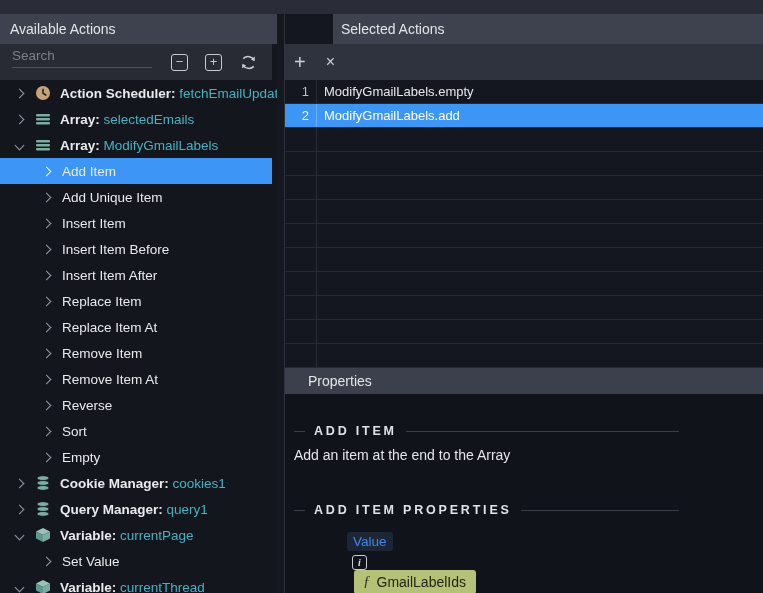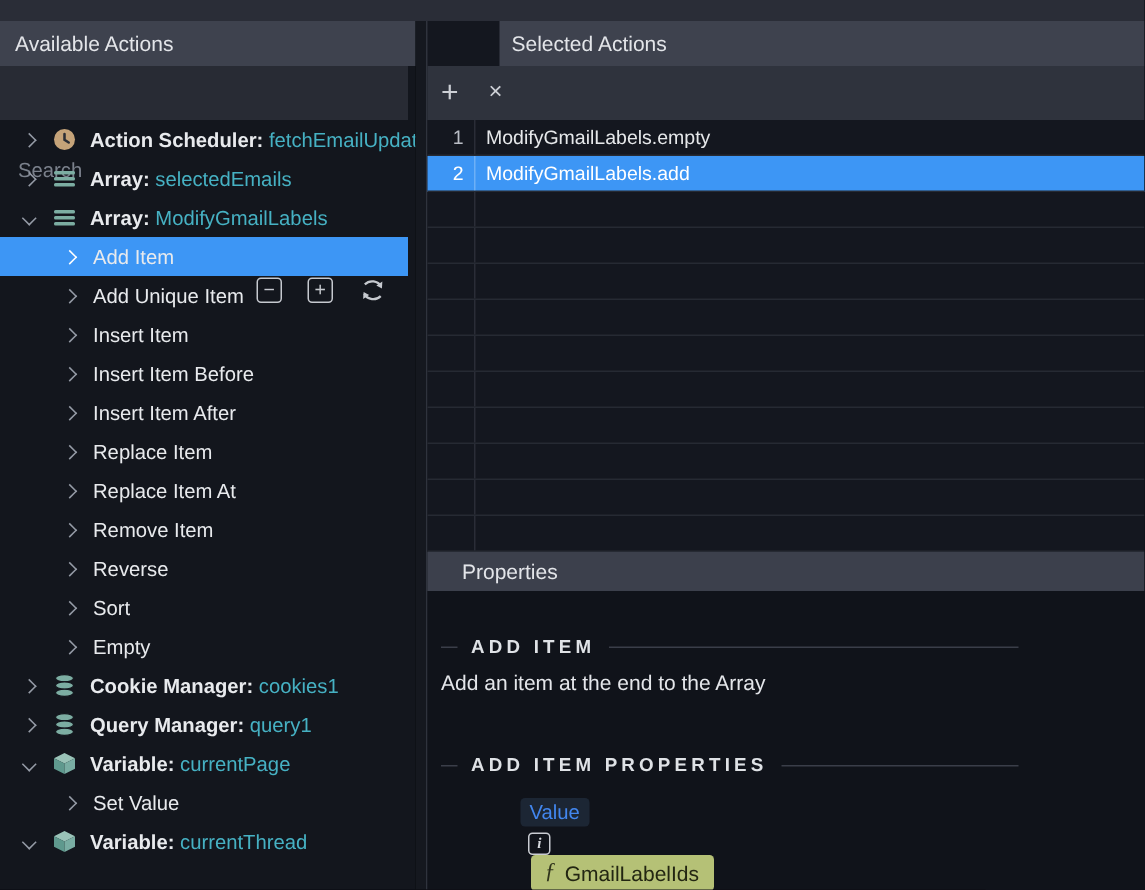--- a/index.html
+++ b/index.html
@@ -1,26 +1,26 @@
 <!DOCTYPE html>
 <html><head>
 <meta charset="utf-8">
 <style>
   * { margin:0; padding:0; box-sizing:border-box; }
   html,body { width:763px; height:593px; overflow:hidden; background:#10131a;
               font-family:"Liberation Sans", sans-serif; }
-  .stage { position:relative; width:657px; height:593px; background:#000000; }
+  .stage { position:relative; width:657px; height:593px; background:#fca5a5; }
 
   .topstrip { position:absolute; left:0; top:0; width:763px; height:14px; background:#2a2d37; }
 
   
   .left-panel { position:absolute; left:0; top:14px; width:277px; height:579px; background:#13161d; }
   .panel-header { height:30px; background:#3e424e; color:#e3e5e9; font-size:14px;
                   display:flex; align-items:center; padding-left:10px; }
-  .search-row { height:36px; width:272px; background:#282b34; display:flex; padding:0 12px;flex-direction:column; }
+  .search-row { height:36px; width:272px; background:#282b34; display:flex; padding:0 12px; }
   .search-box { flex:0 0 140px; border-bottom:1px solid #4d525c; height:24px; }
   .search-box input { width:100%; height:100%; background:transparent; border:none; outline:none;
                       color:#cdd0d6; font-size:13.5px; font-family:"Liberation Sans",sans-serif; }
   .search-box input::placeholder { color:#7b818c; }
   .sbtns { margin-left:auto; display:flex; align-items:center; gap:17px; padding-right:2px; }
   .boxbtn { width:17px; height:17px; border:1px solid #c6c9cf; border-radius:3px; color:#c6c9cf;
             font-size:13px; line-height:14px; text-align:center; cursor:pointer; }
   .refresh { width:19px; height:19px; cursor:pointer; }
 
   .tree { position:relative; height:513px; overflow:hidden; }
@@ -186,20 +186,24 @@
       <div class="trow">
         <span class="chev right ind1"></span>
         <span class="lbl1">Replace Item At</span>
       </div>
       <div class="trow">
         <span class="chev right ind1"></span>
         <span class="lbl1">Remove Item</span>
       </div>
       <div class="trow">
         <span class="chev right ind1"></span>
+        <span class="lbl1">Remove Item At</span>
+      </div>
+      <div class="trow">
+        <span class="chev right ind1"></span>
         <span class="lbl1">Reverse</span>
       </div>
       <div class="trow">
         <span class="chev right ind1"></span>
         <span class="lbl1">Sort</span>
       </div>
       <div class="trow">
         <span class="chev right ind1"></span>
         <span class="lbl1">Empty</span>
       </div>

